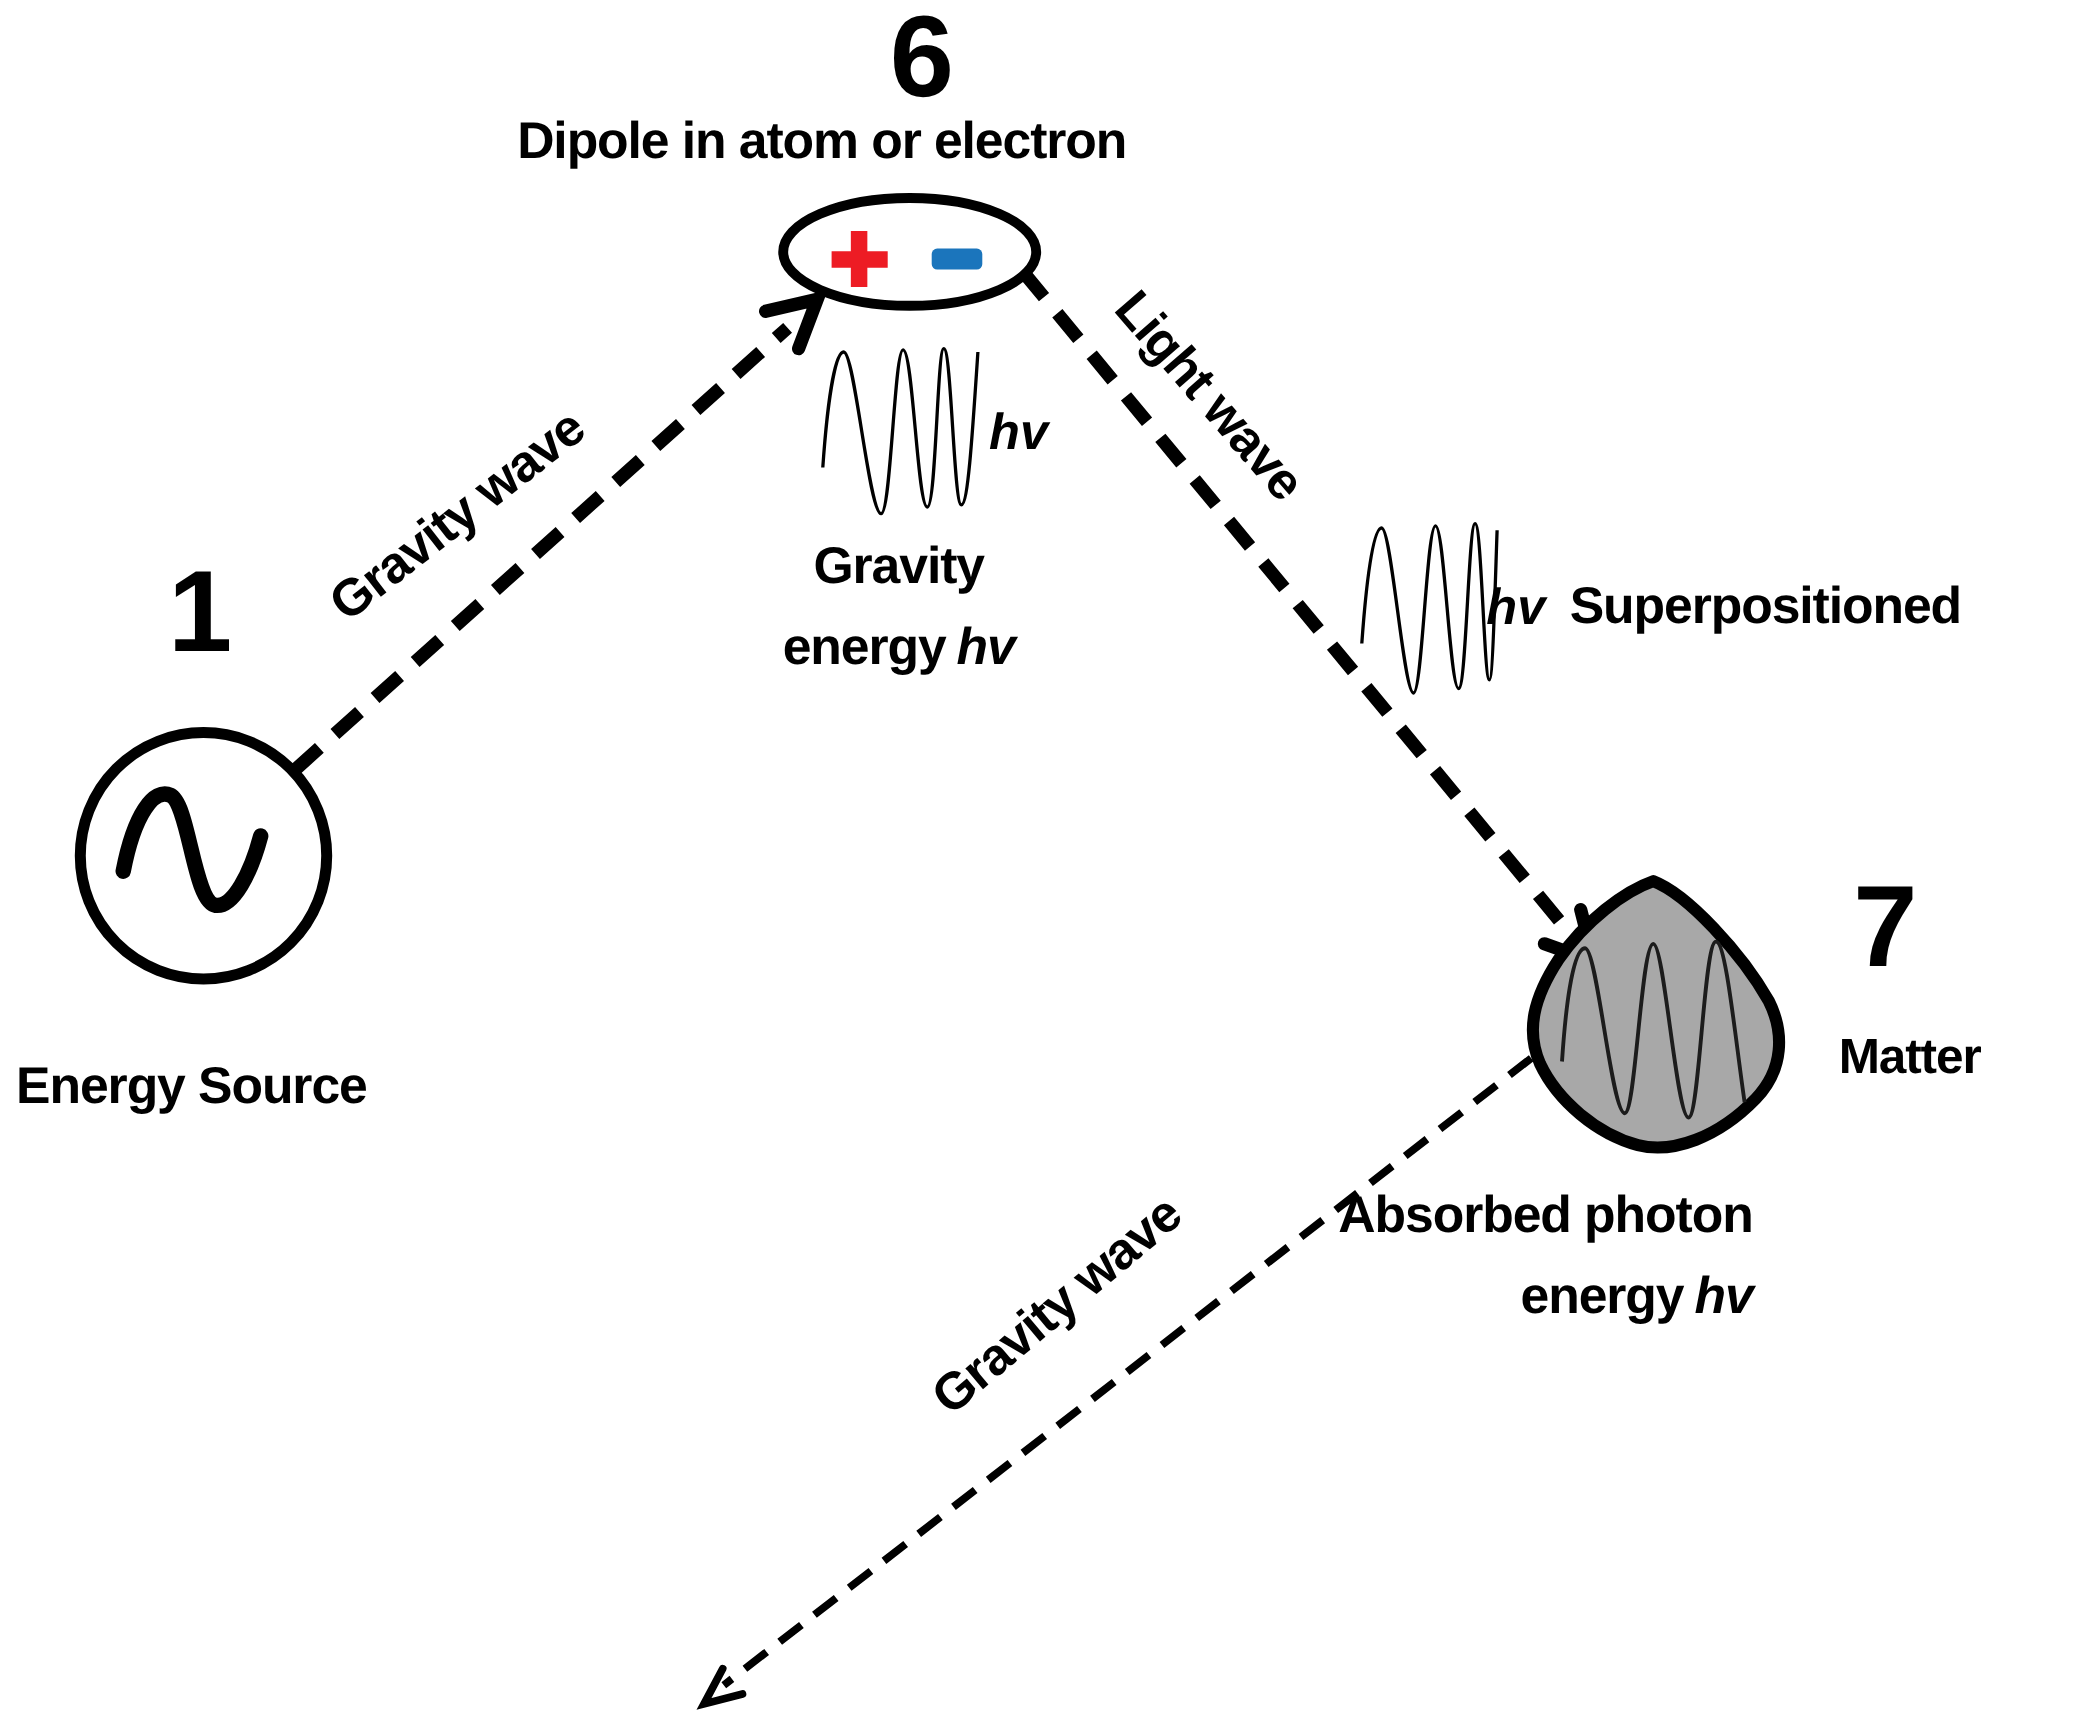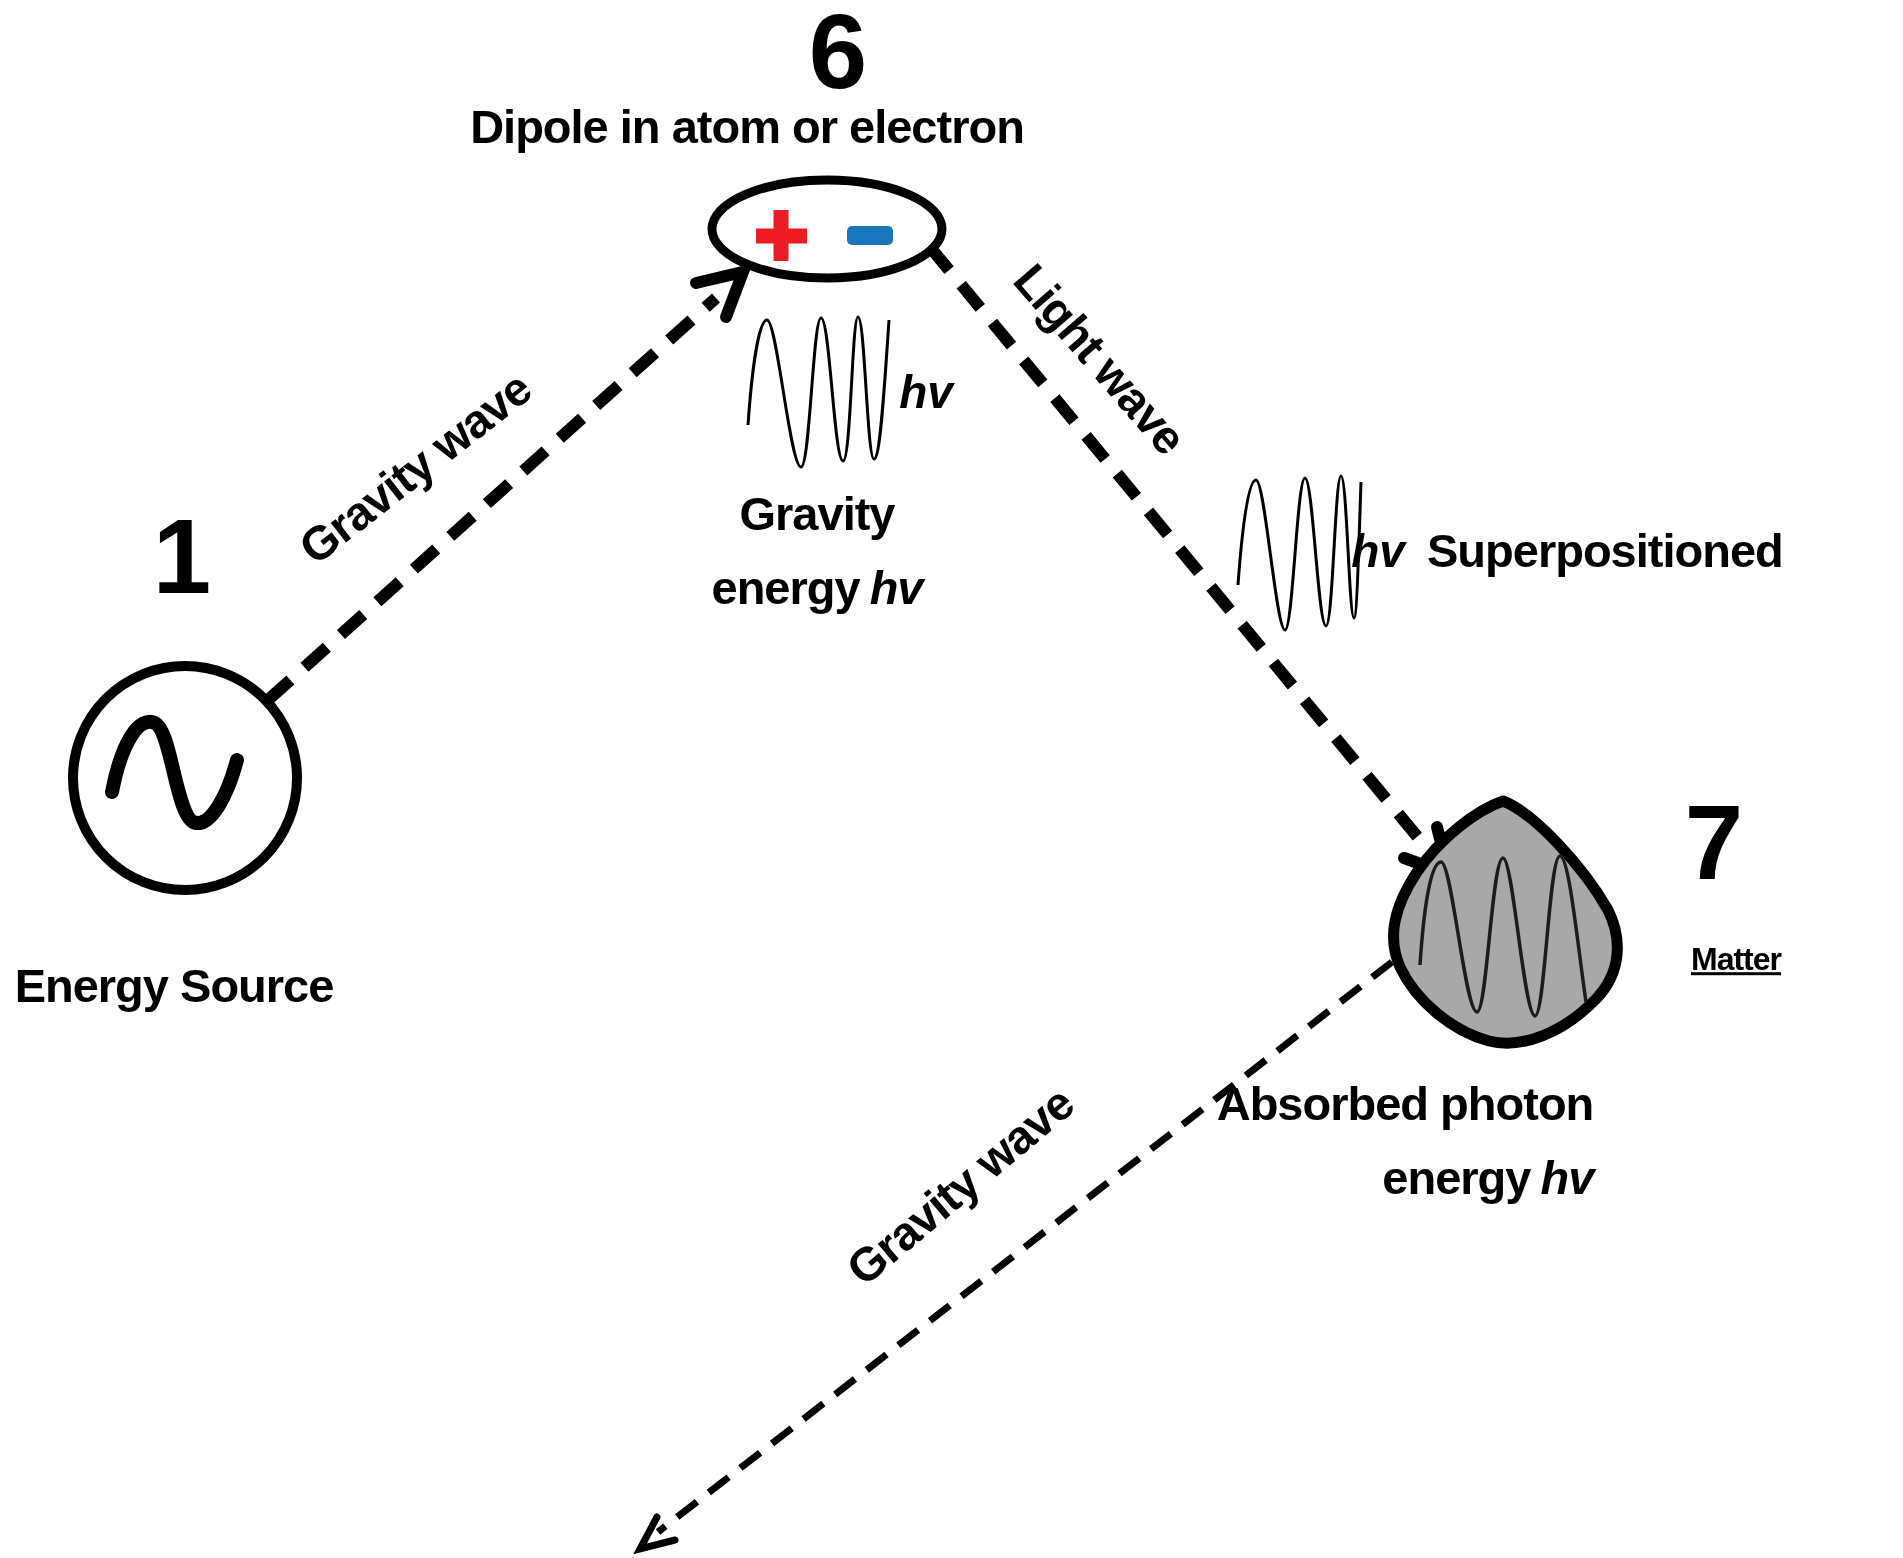--- a/index.html
+++ b/index.html
@@ -3,21 +3,21 @@
 <meta charset="utf-8">
 <style>
   html,body{margin:0;padding:0;background:#fff;}
   #stage{position:relative;width:1903px;height:1558px;background:#fff;overflow:hidden;
          font-family:"Liberation Sans",sans-serif;color:#000;}
   #shapes{position:absolute;left:0;top:0;}
   .lbl{position:absolute;font-weight:bold;color:#000;white-space:nowrap;
        transform:translate(-50%,-50%);line-height:1.05;}
   .num{font-size:105px;}
   .t47{font-size:47px;letter-spacing:-1px;}
-  .t45{font-size:32px;letter-spacing:-1px;text-decoration:underline;}
+  .t45{font-size:45px;letter-spacing:-1px;}
   .two{text-align:center;line-height:74px;}
   .left-block{transform:translate(0,-50%);text-align:right;line-height:73px;}
   .hv{font-style:italic;margin-left:10px;}
   .hv-solo{font-style:italic;font-size:46px;}
   .rot-g1{transform:translate(-50%,-50%) rotate(-38deg);}
   .rot-lw{transform:translate(-50%,-50%) rotate(49deg);}
   .rot-g2{transform:translate(-50%,-50%) rotate(-40deg);}
 </style>
 </head>
 <body>

